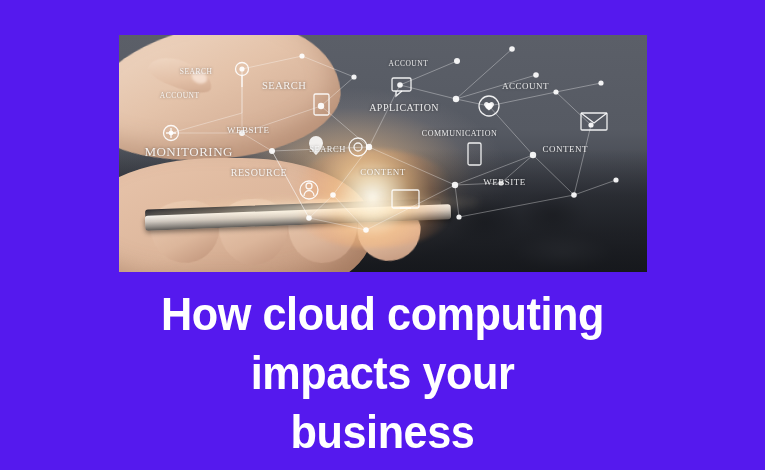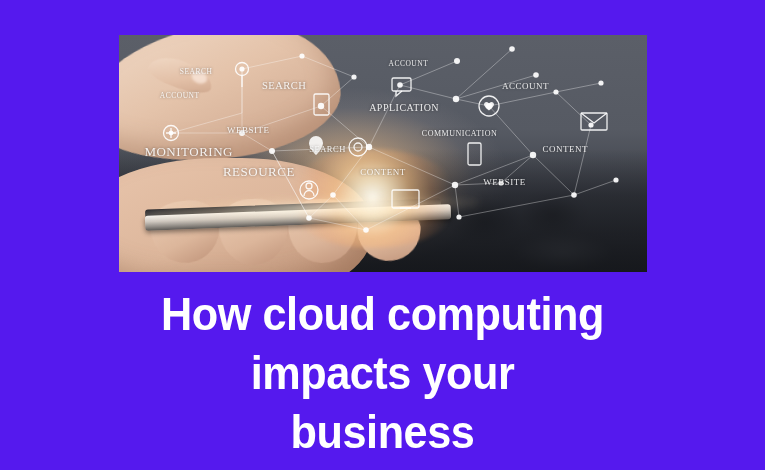--- a/index.html
+++ b/index.html
@@ -331,21 +331,21 @@
     <span class="net-label" style="left: 77.088px; top: 36.498px; font-size: 7.5px;">SEARCH</span>
         <span class="net-label" style="left: 60.72px; top: 59.724px; font-size: 7.5px;">ACCOUNT</span>
         <span class="net-label" style="left: 165.264px; top: 50.481px; font-size: 10.5px;">SEARCH</span>
         <span class="net-label" style="left: 289.344px; top: 28.44px; font-size: 7.5px;">ACCOUNT</span>
         <span class="net-label" style="left: 406.56px; top: 50.955px; font-size: 9px;">ACCOUNT</span>
         <span class="net-label" style="left: 285.12px; top: 72.285px; font-size: 10px;">APPLICATION</span>
         <span class="net-label" style="left: 340.56px; top: 98.355px; font-size: 8px; text-align: center;">COMMUNICATION</span>
         <span class="net-label" style="left: 129.36px; top: 94.8px; font-size: 9px;">WEBSITE</span>
         <span class="net-label" style="left: 69.696px; top: 116.604px; font-size: 13px;">MONITORING</span>
         <span class="net-label" style="left: 208.56px; top: 113.76px; font-size: 8.5px;">SEARCH</span>
-        <span class="net-label" style="left: 139.92px; top: 136.749px; font-size: 13px;">RESOURCE</span>
+        <span class="net-label" style="left: 139.92px; top: 136.749px; font-size: 10px;">RESOURCE</span>
         <span class="net-label" style="left: 264px; top: 137.46px; font-size: 9px;">CONTENT</span>
         <span class="net-label" style="left: 446.16px; top: 113.76px; font-size: 9px;">CONTENT</span>
         <span class="net-label" style="left: 385.44px; top: 146.94px; font-size: 9px;">WEBSITE</span>
       </div>
   </div>
 
   <div id="title">
     <span class="tline">How cloud computing</span>
     <span class="tline">impacts your</span>
     <span class="tline">business</span>

